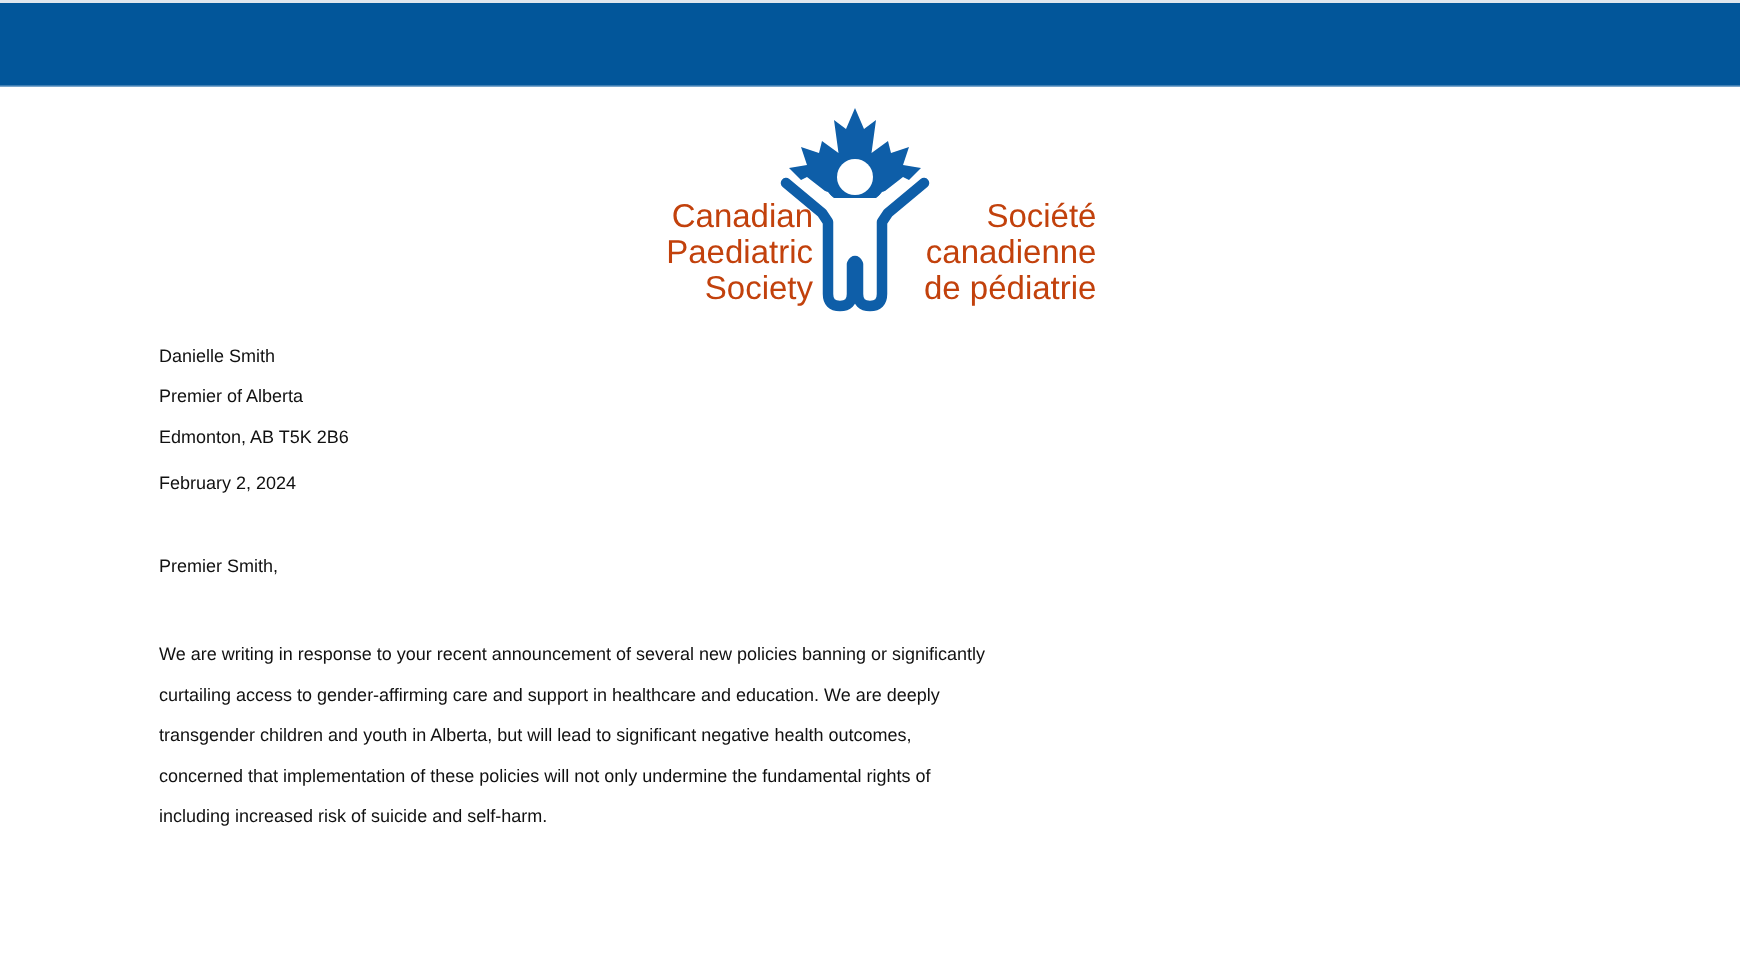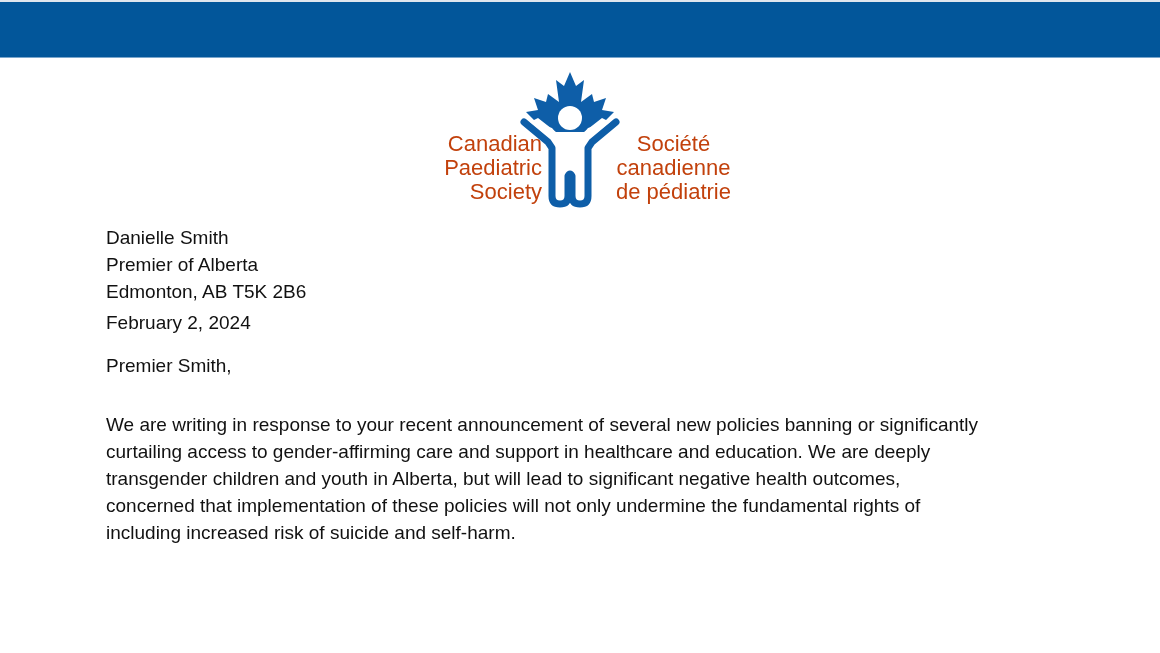--- a/index.html
+++ b/index.html
@@ -17,31 +17,31 @@
       border-bottom: 1px solid #7aa6cc;
     }
     .logo {
       position: absolute; top: 72px; left: 420px; width: 330px; height: 140px;
     }
     .logo-en, .logo-fr {
       position: absolute; top: 60px;
       font-size: 22px; line-height: 24px; color: #c2410c;
     }
     .logo-en { right: 208px; text-align: right; }
-    .logo-fr { left: 196px; text-align: center; }
+    .logo-fr { left: 196px; text-align: right; }
     .logo-en div, .logo-fr div { white-space: nowrap; }
     .logo-mark { position: absolute; left: 98px; top: 0; width: 104px; height: 136px; }
 
     .letter {
       position: absolute; left: 106px; top: 224px; width: 960px;
-      font-size: 19px; line-height: 27px; color: #111111;
+      font-size: 12px; line-height: 27px; color: #111111;
     }
     .address div { white-space: nowrap; }
     .date { margin-top: 4px; }
-    .salutation { margin-top: 16px; }
+    .salutation { margin-top: 28px; }
     .body-para { margin-top: 32px; }
     .body-para div { white-space: nowrap; }
   </style>
 </head>
 <body>
 
 <div class="top-strip"></div>
 <div class="header-bar"></div>
 
 <div class="logo">

